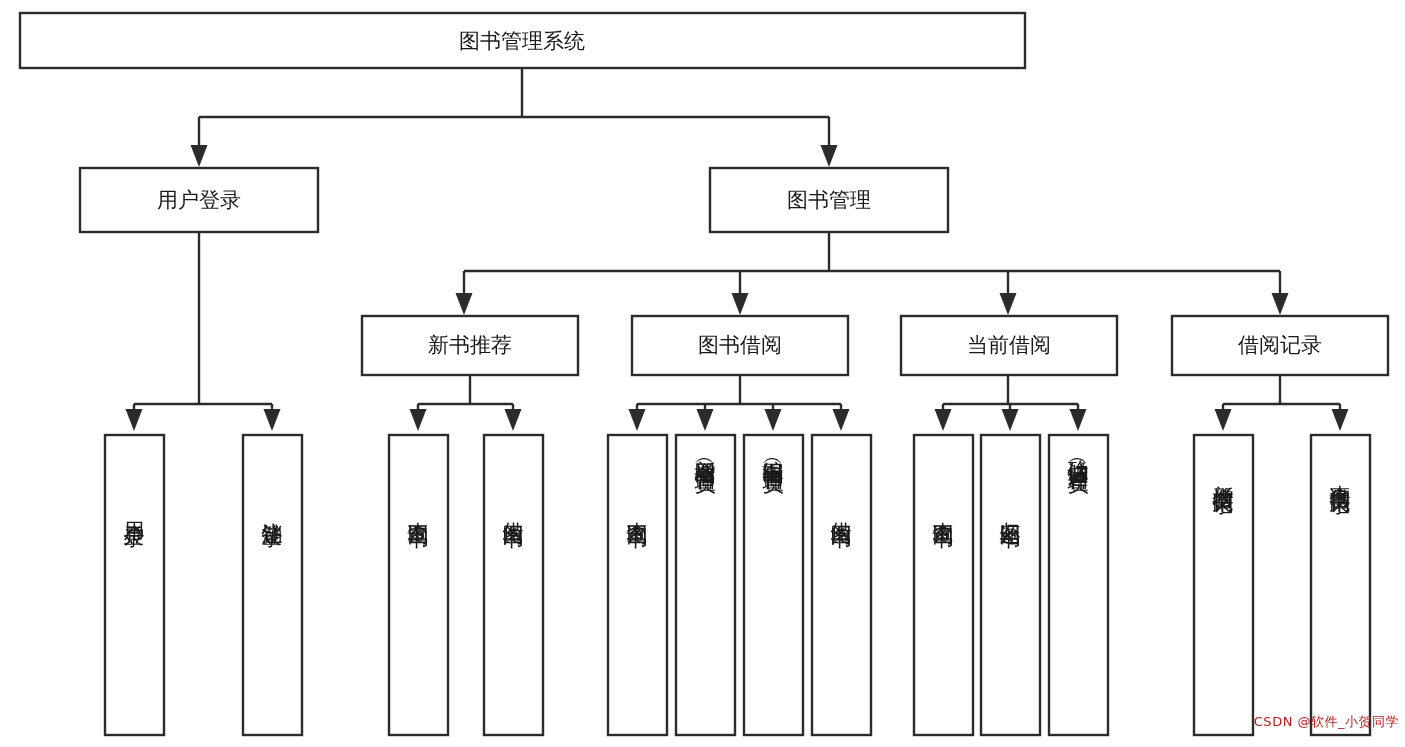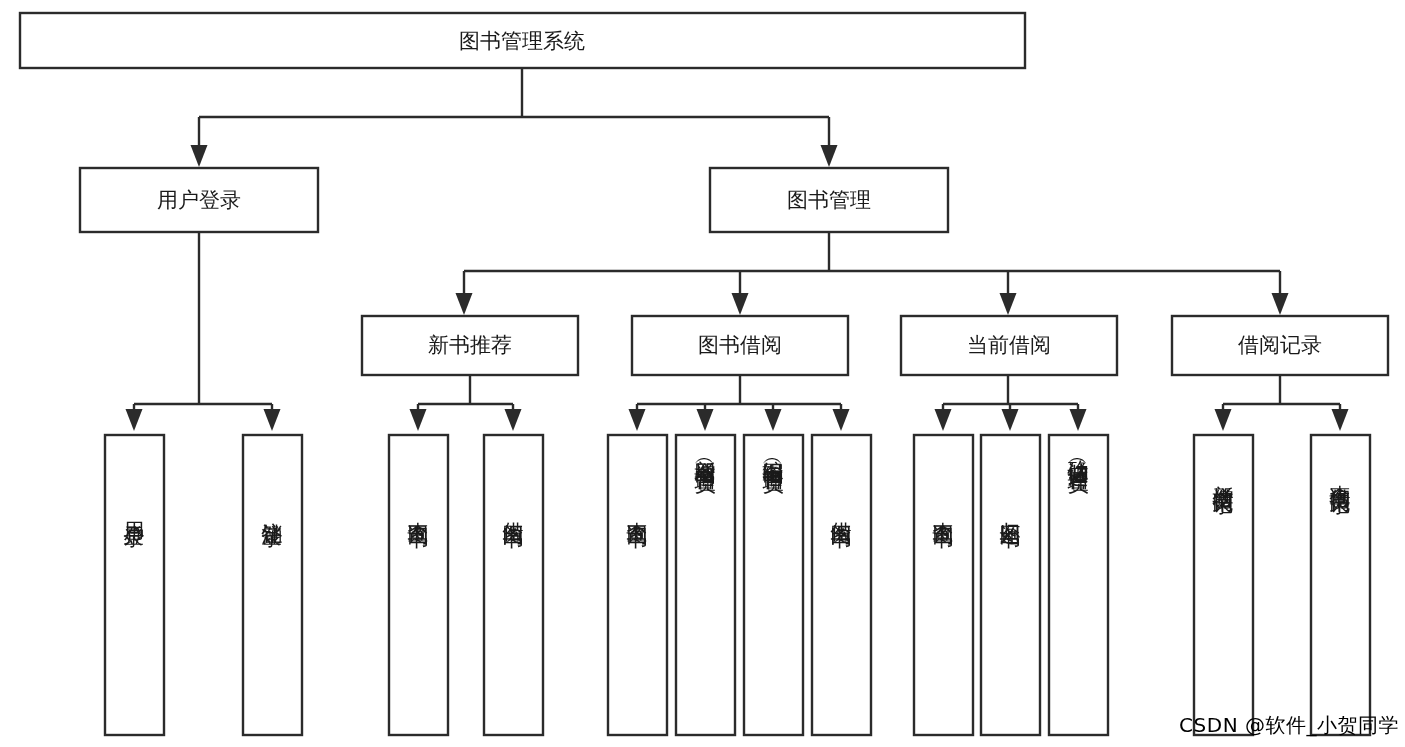--- a/index.html
+++ b/index.html
@@ -55,24 +55,24 @@
     font-family: "DejaVu Sans", "Liberation Sans", sans-serif;
     font-size: 21px;
     writing-mode: vertical-rl;
     text-orientation: upright;
     text-anchor: start;
     letter-spacing: 2px;
   }
   .watermark {
     position: absolute;
     right: 6px;
-    bottom: 8px;
-    font-family: "DejaVu Sans", "Liberation Sans", sans-serif;
-    font-size: 20px;
-    color: #000000;
+    bottom: 16px;
+    font-family: "DejaVu Sans", "Liberation Sans", sans-serif;
+    font-size: 13px;
+    color: #b91c1c;
     white-space: nowrap;
     letter-spacing: 0.5px;
     pointer-events: none;
   }
 </style>
 </head>
 <body>
 
 <div id="diagram-root">
 

